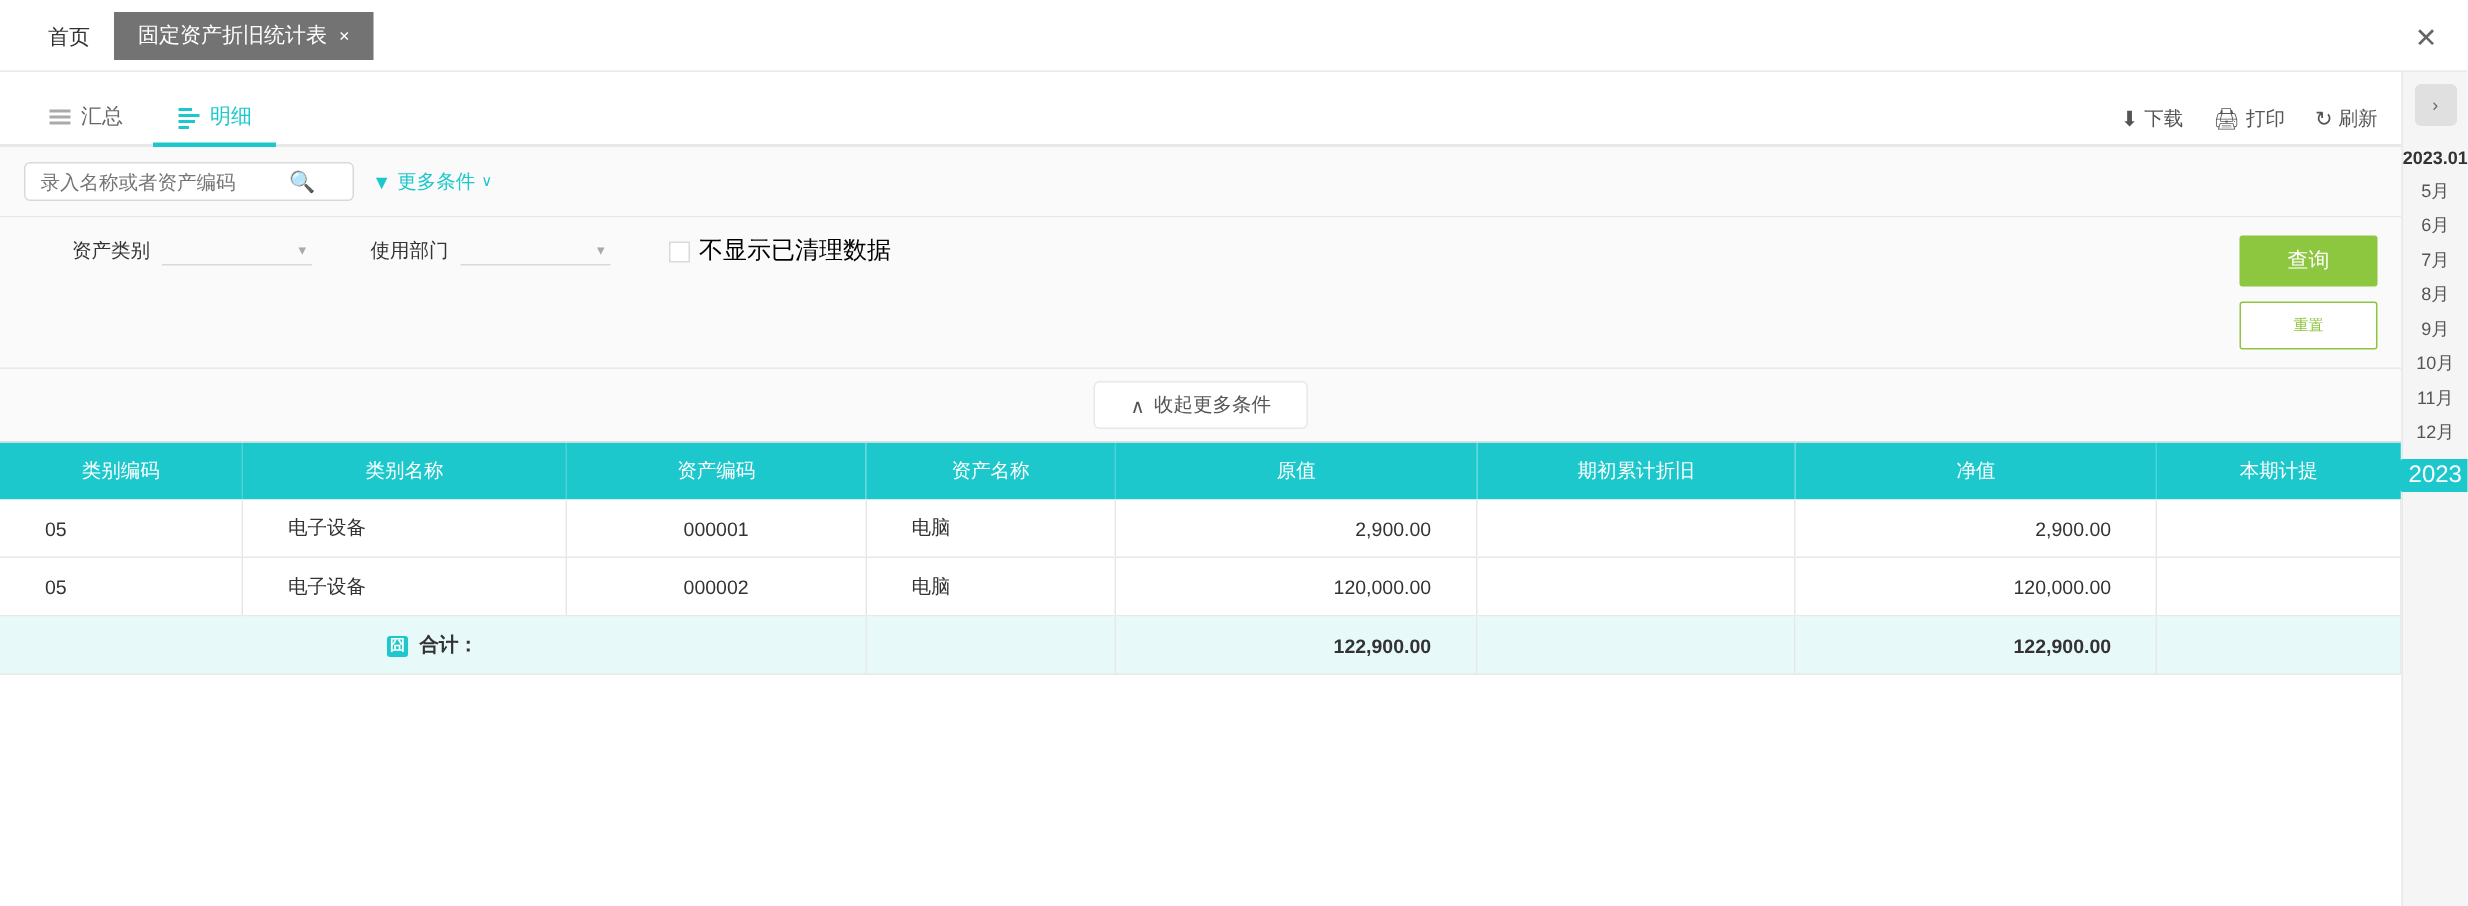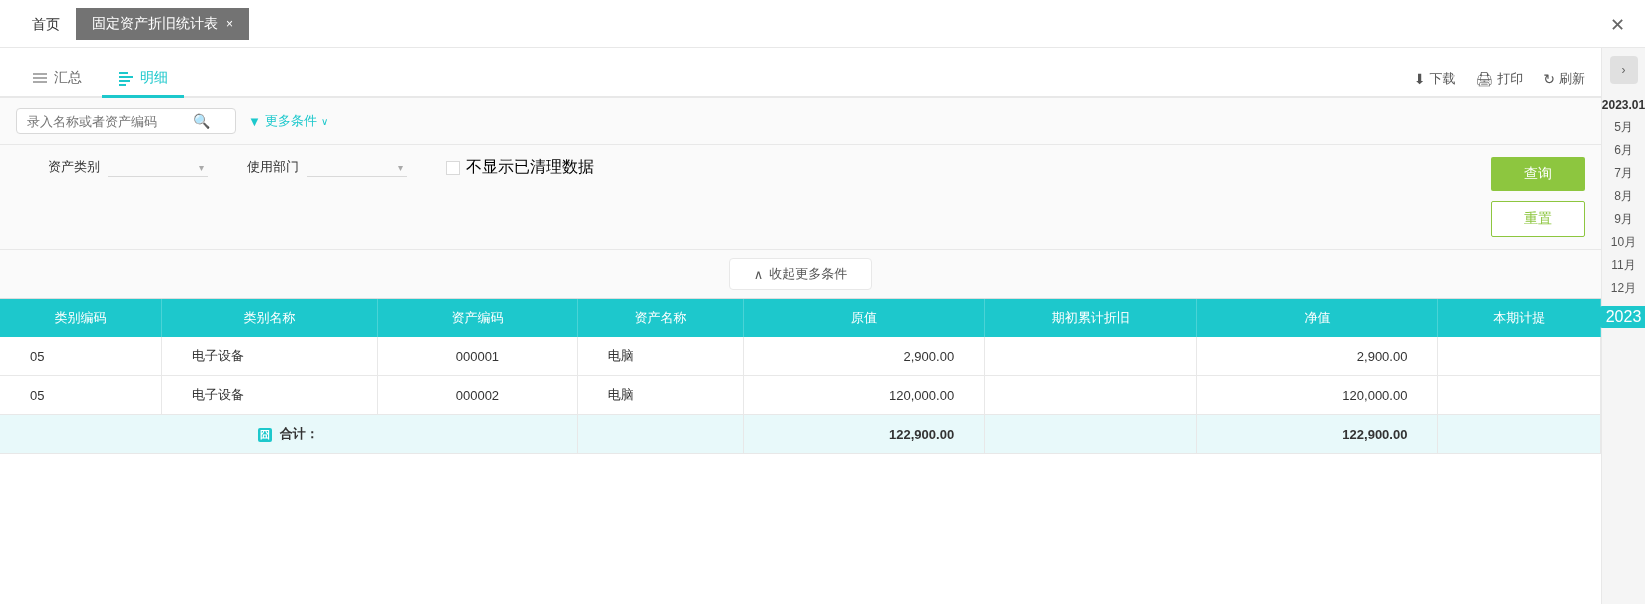--- a/index.html
+++ b/index.html
@@ -200,21 +200,21 @@
       padding: 8px 32px;
       font-size: 14px;
       cursor: pointer;
       border-radius: 2px;
     }
     .btn-reset {
       background: #fff;
       color: #8dc63f;
       border: 1px solid #8dc63f;
       padding: 8px 32px;
-      font-size: 14px;
+      font-size: 10px;
       cursor: pointer;
       border-radius: 2px;
     }
     .action-buttons {
       display: flex;
       flex-direction: column;
       gap: 10px;
       margin-left: auto;
     }
     .filter-main {

